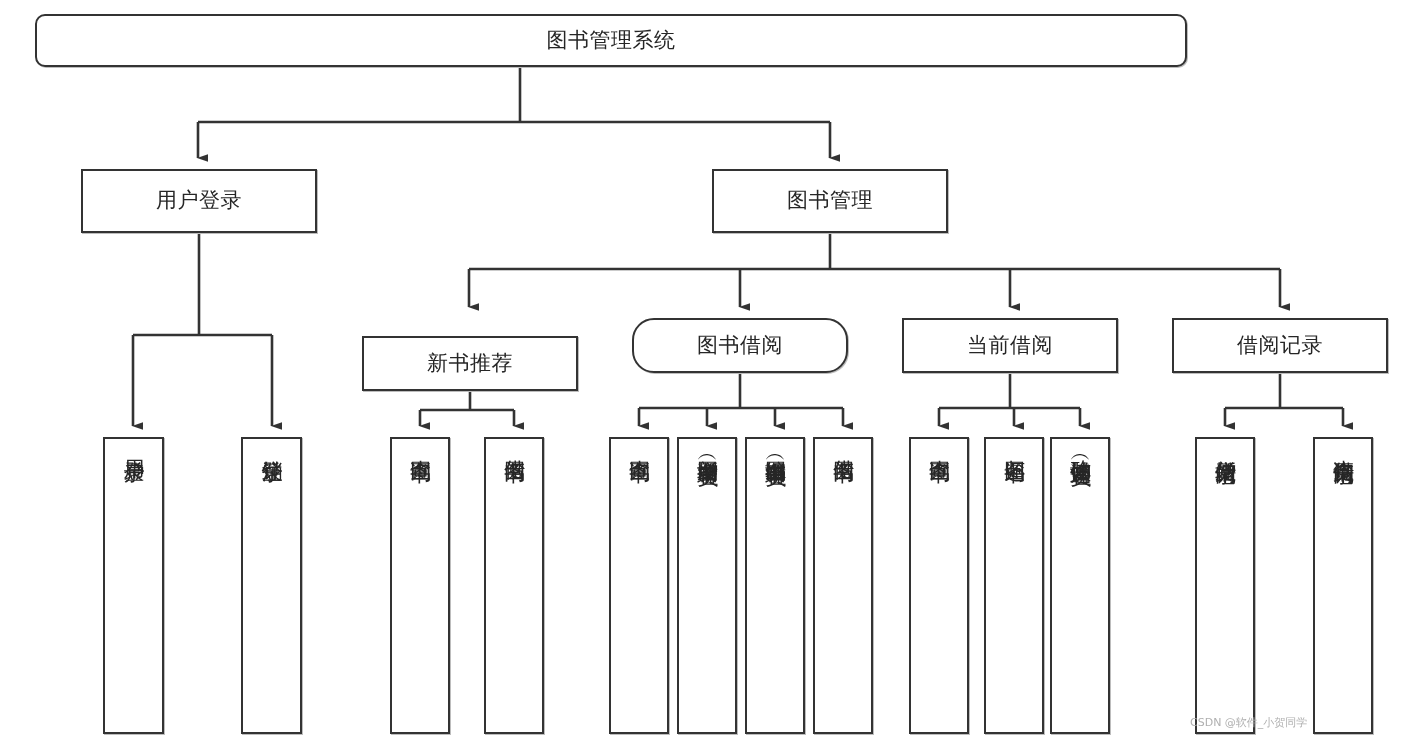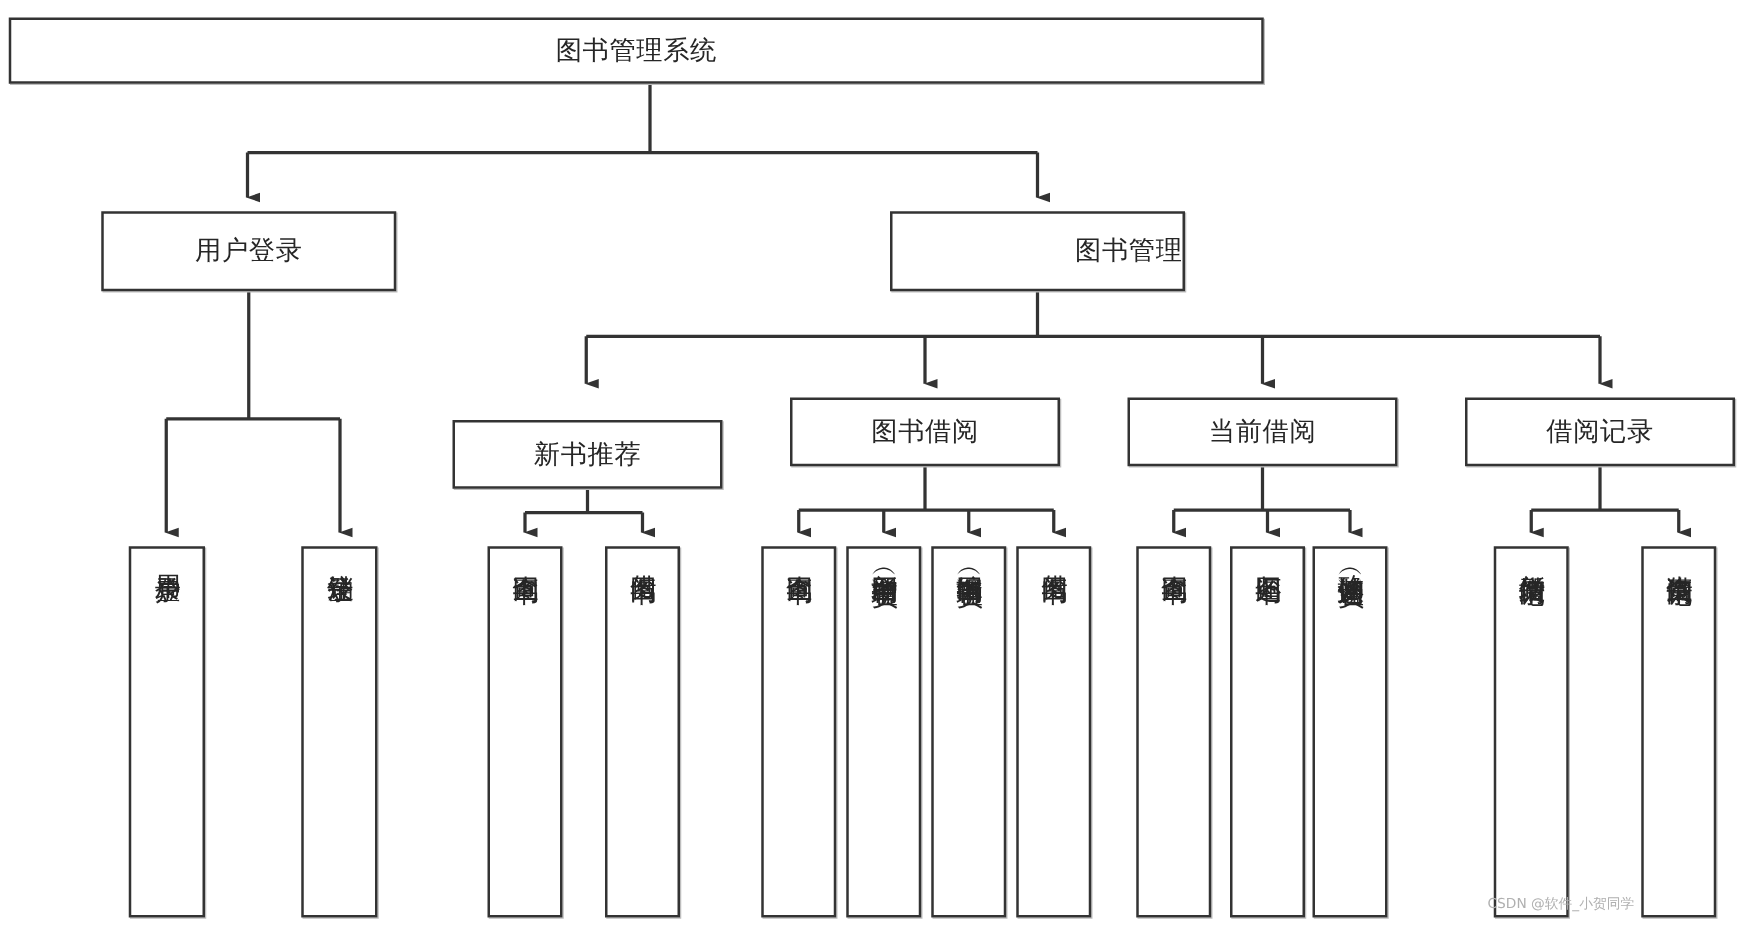--- a/index.html
+++ b/index.html
@@ -123,35 +123,35 @@
     </g>
 
     <g stroke="#333333" stroke-width="2.6" fill="none">
       <path d="M1280,373 L1280,408"></path>
       <path d="M1225,408 L1343,408"></path>
       <path d="M1225,408 L1225,426" marker-end="url(#arrowhead)"></path>
       <path d="M1343,408 L1343,426" marker-end="url(#arrowhead)"></path>
     </g>
   </svg>
 
-  <div class="node-box" style="left:7px; top:14px; width:1004px; height:53px;">
+  <div class="node-box" style="left:35px; top:14px; width:1152px; height:53px;border-radius:10px;">
     <span class="node-label-h">图书管理系统</span>
   </div>
 
   <div class="node-box" style="left:81px; top:169px; width:236px; height:64px;">
     <span class="node-label-h">用户登录</span>
   </div>
-  <div class="node-box" style="left:712px; top:169px; width:236px; height:64px;justify-content:flex-end;">
+  <div class="node-box" style="left:712px; top:169px; width:236px; height:64px;">
     <span class="node-label-h">图书管理</span>
   </div>
 
   <div class="node-box" style="left:362px; top:318px; width:216px; height:55px;margin-top:18px;">
     <span class="node-label-h">新书推荐</span>
   </div>
-  <div class="node-box" style="left:632px; top:318px; width:216px; height:55px;">
+  <div class="node-box" style="left:632px; top:318px; width:216px; height:55px;border-radius:22px;">
     <span class="node-label-h">图书借阅</span>
   </div>
   <div class="node-box" style="left:902px; top:318px; width:216px; height:55px;font-family:Liberation Serif, serif;">
     <span class="node-label-h">当前借阅</span>
   </div>
   <div class="node-box" style="left:1172px; top:318px; width:216px; height:55px;">
     <span class="node-label-h">借阅记录</span>
   </div>
 
   <div class="node-box vertical" style="left:103px; top:437px; width:61px; height:297px;">

